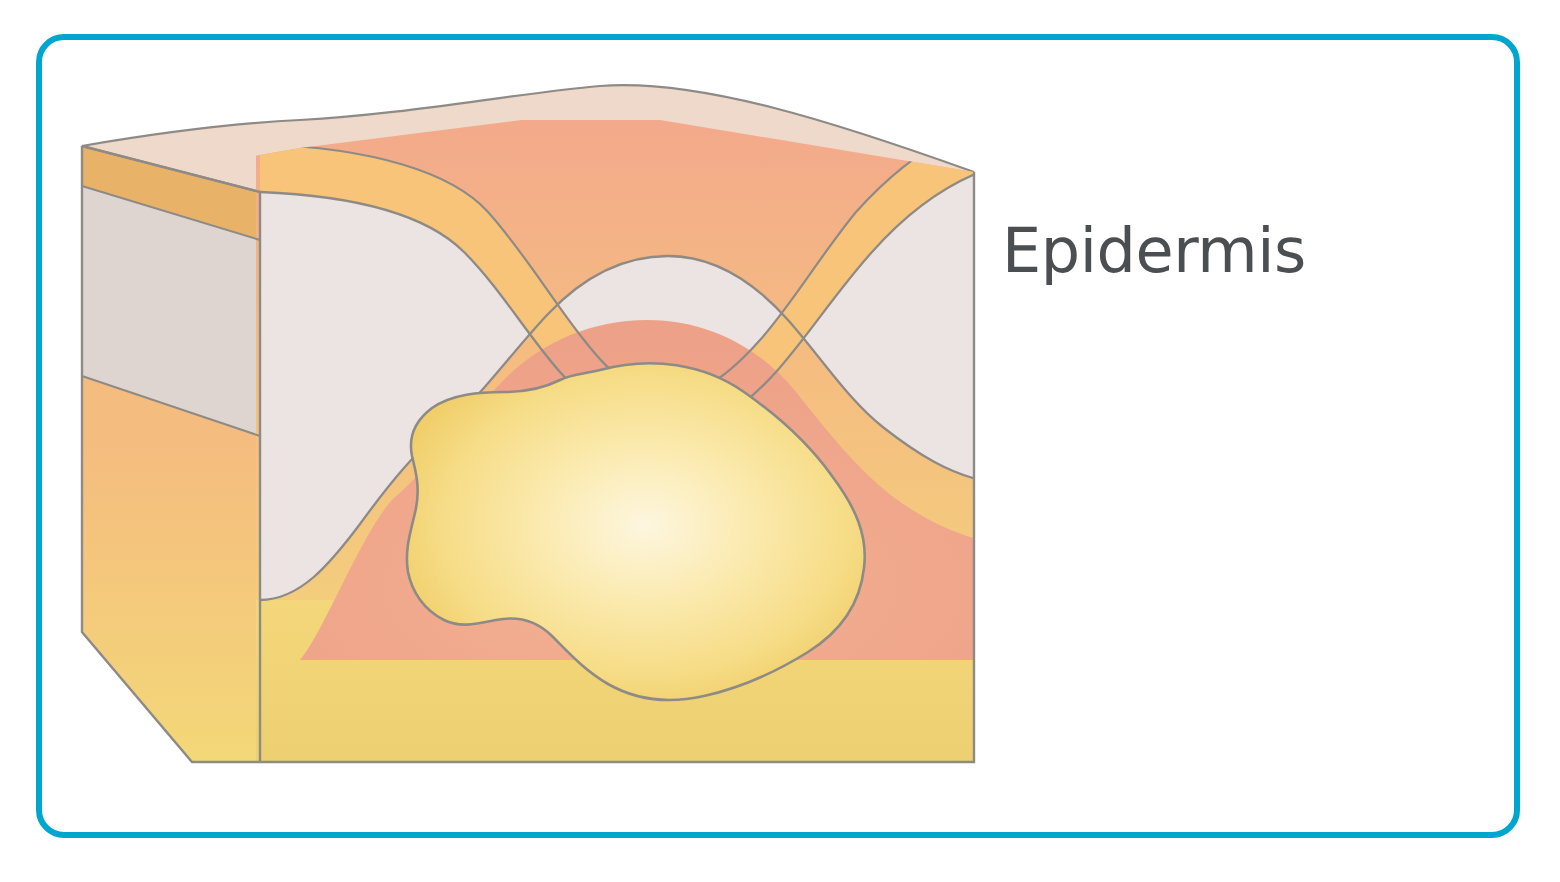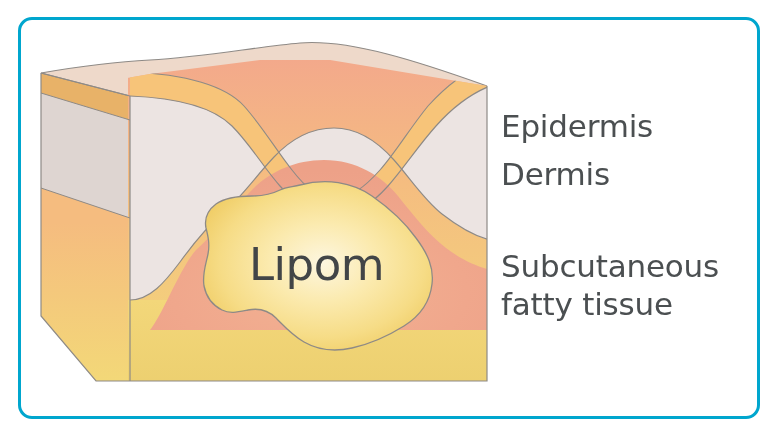--- a/index.html
+++ b/index.html
@@ -217,20 +217,16 @@
       <path d="M41,73 L130,96"></path>
       <path d="M41,93 L130,120" stroke-width="1.0"></path>
       <path d="M41,188 L130,218" stroke-width="1.0"></path>
     </g>
   </svg>
 
   <div id="frame"></div>
 
   <div class="label" id="label-epidermis">Epidermis</div>
 
-  <div class="label" id="label-dermis">Dermis</div>
-
-  <div class="label" id="label-subq">Subcutaneous
-fatty tissue</div>
-
-  <div id="lipoma-caption">Lipom</div>
+
+
 
 </div>
 
 </body></html>

